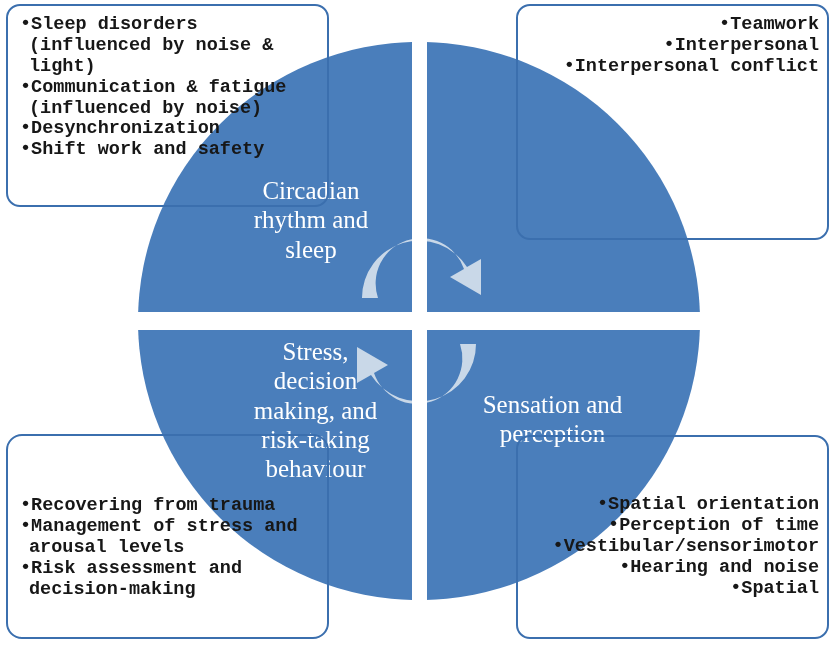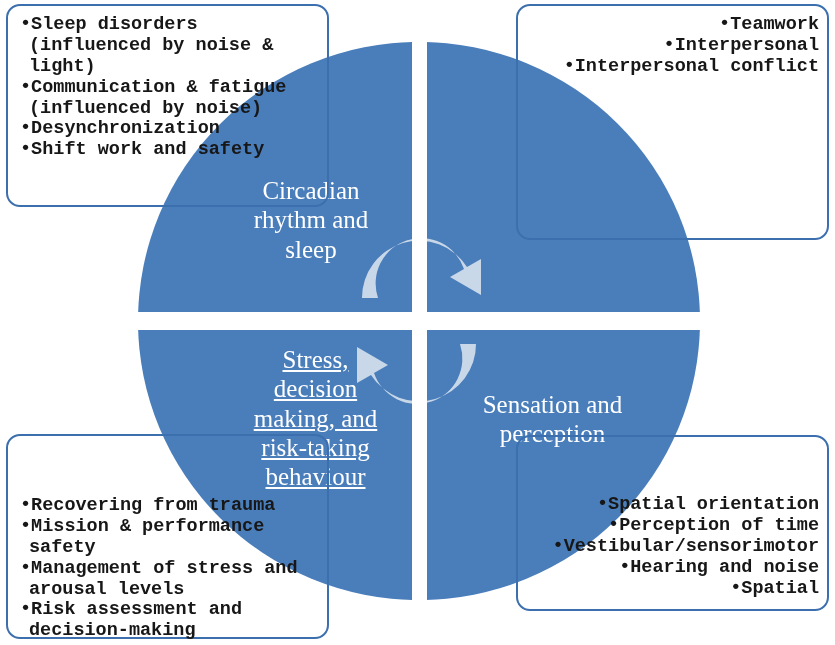--- a/index.html
+++ b/index.html
@@ -42,25 +42,25 @@
     white-space: pre-line;
   }
 
   #box-tl { left: 6px;  top: 4px;   width: 323px; height: 203px; }
   #box-tl .bullets { left: 12px; top: 9px; right: 10px; text-align: left; }
   #box-tl .bullets li { text-indent: 0; padding-left: 9px; text-indent: -9px; }
 
   #box-tr { left: 516px; top: 4px;   width: 313px; height: 236px; }
   #box-tr .bullets { right: 8px; top: 9px; left: 10px; text-align: right; }
 
-  #box-bl { left: 6px;  top: 434px; width: 323px; height: 205px; }
+  #box-bl { left: 6px;  top: 434px; width: 323px; height: 205px; border-radius: 16px; }
   #box-bl .bullets { left: 12px; top: 60px; right: 10px; text-align: left; }
   #box-bl .bullets li { padding-left: 9px; text-indent: -9px; }
 
-  #box-br { left: 516px; top: 435px; width: 313px; height: 176px; }
+  #box-br { left: 516px; top: 435px; width: 313px; height: 204px; }
   #box-br .bullets { right: 8px; top: 58px; left: 10px; text-align: right; }
 
   
   #wheel {
     position: absolute;
     left: 138px;
     top: 42px;
     width: 562px;
     height: 558px;
     z-index: 2;
@@ -73,21 +73,21 @@
     color: #ffffff;
     font-family: "Liberation Serif", "DejaVu Serif", serif;
     font-size: 25px;
     line-height: 1.17;
     text-align: center;
     white-space: pre-line;
     pointer-events: none;
   }
   #label-circadian     { left: 186px; top: 168px;  width: 250px; margin-top: 8px; }
   #label-interpersonal { left: 432px; top: 183px;  width: 245px; }
-  #label-stress        { left: 208px; top: 345px;  width: 215px; text-decoration: underline; }
+  #label-stress        { left: 208px; top: 337px;  width: 215px; }
   #label-sensation     { left: 425px; top: 390px;  width: 255px; }
 </style>
 </head>
 <body>
 
 <div id="canvas">
 
   <div id="wheel">
     <svg viewBox="0 0 562 558" xmlns="http://www.w3.org/2000/svg" aria-hidden="true">
       <defs>
@@ -178,22 +178,20 @@
     <ul class="bullets">
         <li>•Teamwork</li>
         <li>•Interpersonal</li>
         <li>•Interpersonal conflict</li>
       </ul>
   </div>
 
   <div class="callout" id="box-bl">
     <ul class="bullets">
         <li>•Recovering from trauma</li>
-        <li>•Mission &amp; performance
-safety</li>
         <li>•Management of stress and
 arousal levels</li>
         <li>•Risk assessment and
 decision-making</li>
       </ul>
   </div>
 
   <div class="callout" id="box-br">
     <ul class="bullets">
         <li>•Spatial orientation</li>

